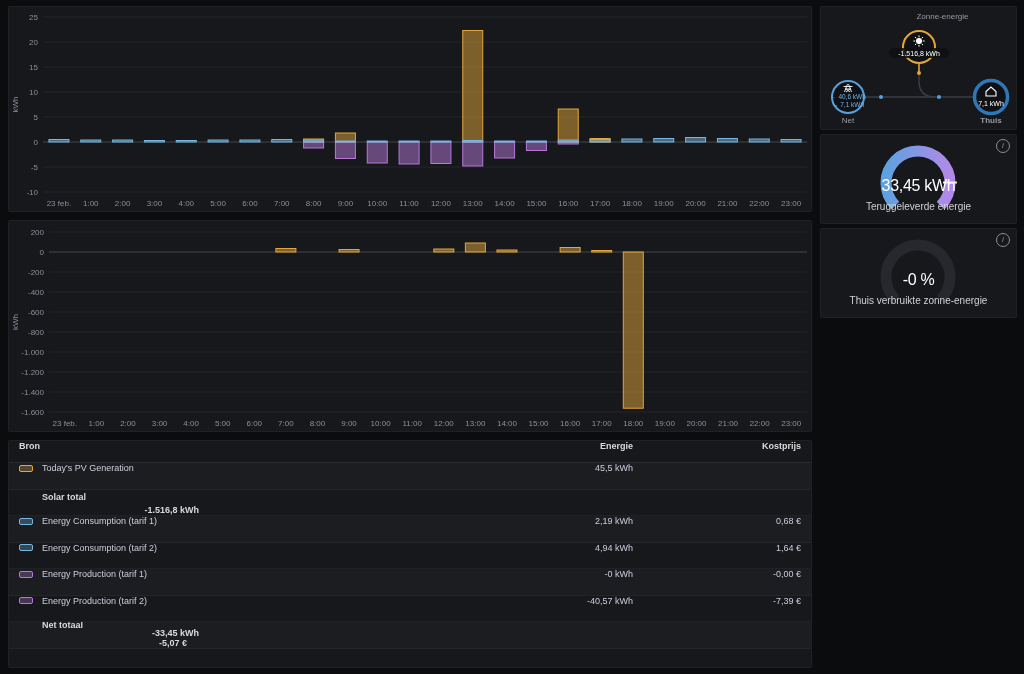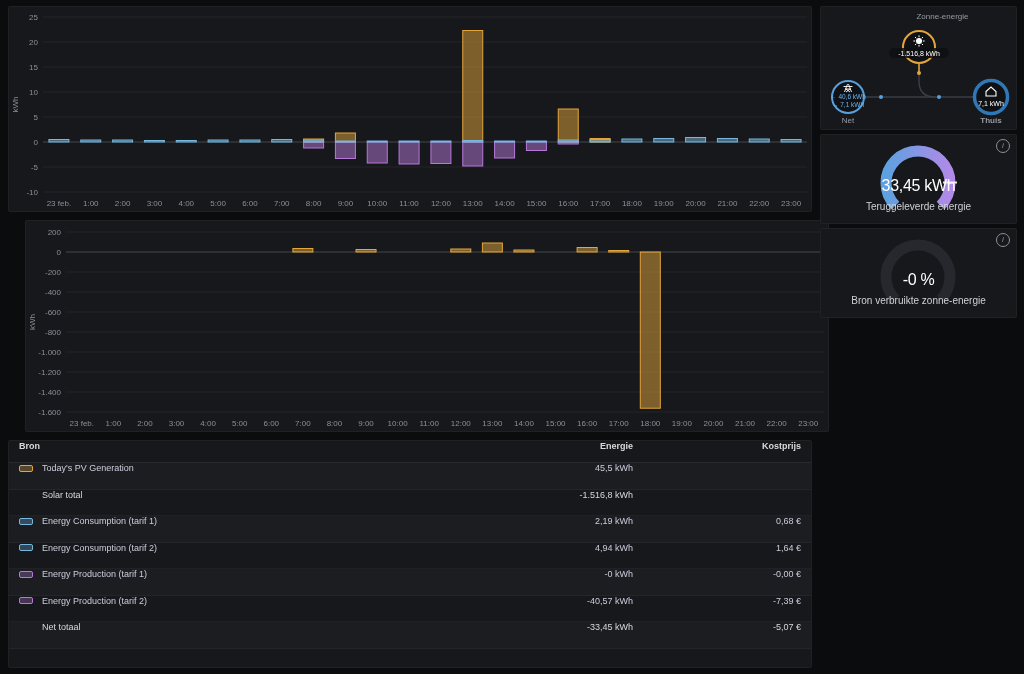--- a/index.html
+++ b/index.html
@@ -7,33 +7,33 @@
     width:1024px;height:674px;position:relative;overflow:hidden;
     background:#0b0c0e;
     font-family:"Liberation Sans","DejaVu Sans",sans-serif;
     color:#ccccdc;
   }
   .panel{
     position:absolute;background:#16181c;border:1px solid rgba(255,255,255,0.04);
     border-radius:2px;box-sizing:border-box;overflow:hidden;
   }
   #panel-chart1{left:8px;top:6px;width:804px;height:206px;}
-  #panel-chart2{left:8px;top:220px;width:804px;height:212px;margin-left:17px;}
+  #panel-chart2{left:8px;top:220px;width:804px;height:212px;}
   #panel-table{left:8px;top:440px;width:804px;height:228px;}
   #panel-flow{left:820px;top:6px;width:197px;height:124px;}
   #panel-gauge1{left:820px;top:134px;width:197px;height:90px;}
   #panel-gauge2{left:820px;top:228px;width:197px;height:90px;}
 
   svg text.tick{fill:#8e8f96;font-size:8px;font-family:"Liberation Sans","DejaVu Sans",sans-serif;}
 
   
   .trow{display:flex;align-items:flex-start;padding:0 10px;height:25.5px;
         border-bottom:1px solid rgba(255,255,255,0.04);font-size:9px;}
   .trow.alt{background:rgba(255,255,255,0.025);}
-  .trow.bold{font-weight:400;color:#d8d9da;}
+  .trow.bold{font-weight:700;color:#d8d9da;flex-direction:column;}
   .trow.thead{height:21px;font-weight:700;color:#d8d9da;border-bottom:1px solid rgba(255,255,255,0.08);}
   .tcell{white-space:nowrap;overflow:hidden;}
   .c-bron{flex:1;display:flex;align-items:center;}
   .c-energy{width:180px;text-align:right;display:block;}
   .c-cost{width:168px;text-align:right;display:block;}
   .swatch{display:inline-block;width:14px;height:7px;border-radius:2px;
           border:1.5px solid transparent;margin-right:9px;box-sizing:border-box;}
   .swatch.empty{border:none;}
 
   
@@ -331,14 +331,14 @@
   <div class="gauge-value">33,45 kWh</div>
   <div class="gauge-label">Teruggeleverde energie</div>
 </section>
 
 <section class="panel" id="panel-gauge2">
   <span class="info">i</span>
   <svg class="gauge-svg" width="195" height="78">
       <path d="M74.37258300203048 66.62741699796952 A32 32 0 1 1 119.62741699796955 66.62741699796949" fill="none" stroke="#26282e" stroke-width="11"></path>
     </svg>
   <div class="gauge-value">-0 %</div>
-  <div class="gauge-label">Bron verbruikte zonne-energie</div>
+  <div class="gauge-label">Thuis verbruikte zonne-energie</div>
 </section>
 
 </body></html>

